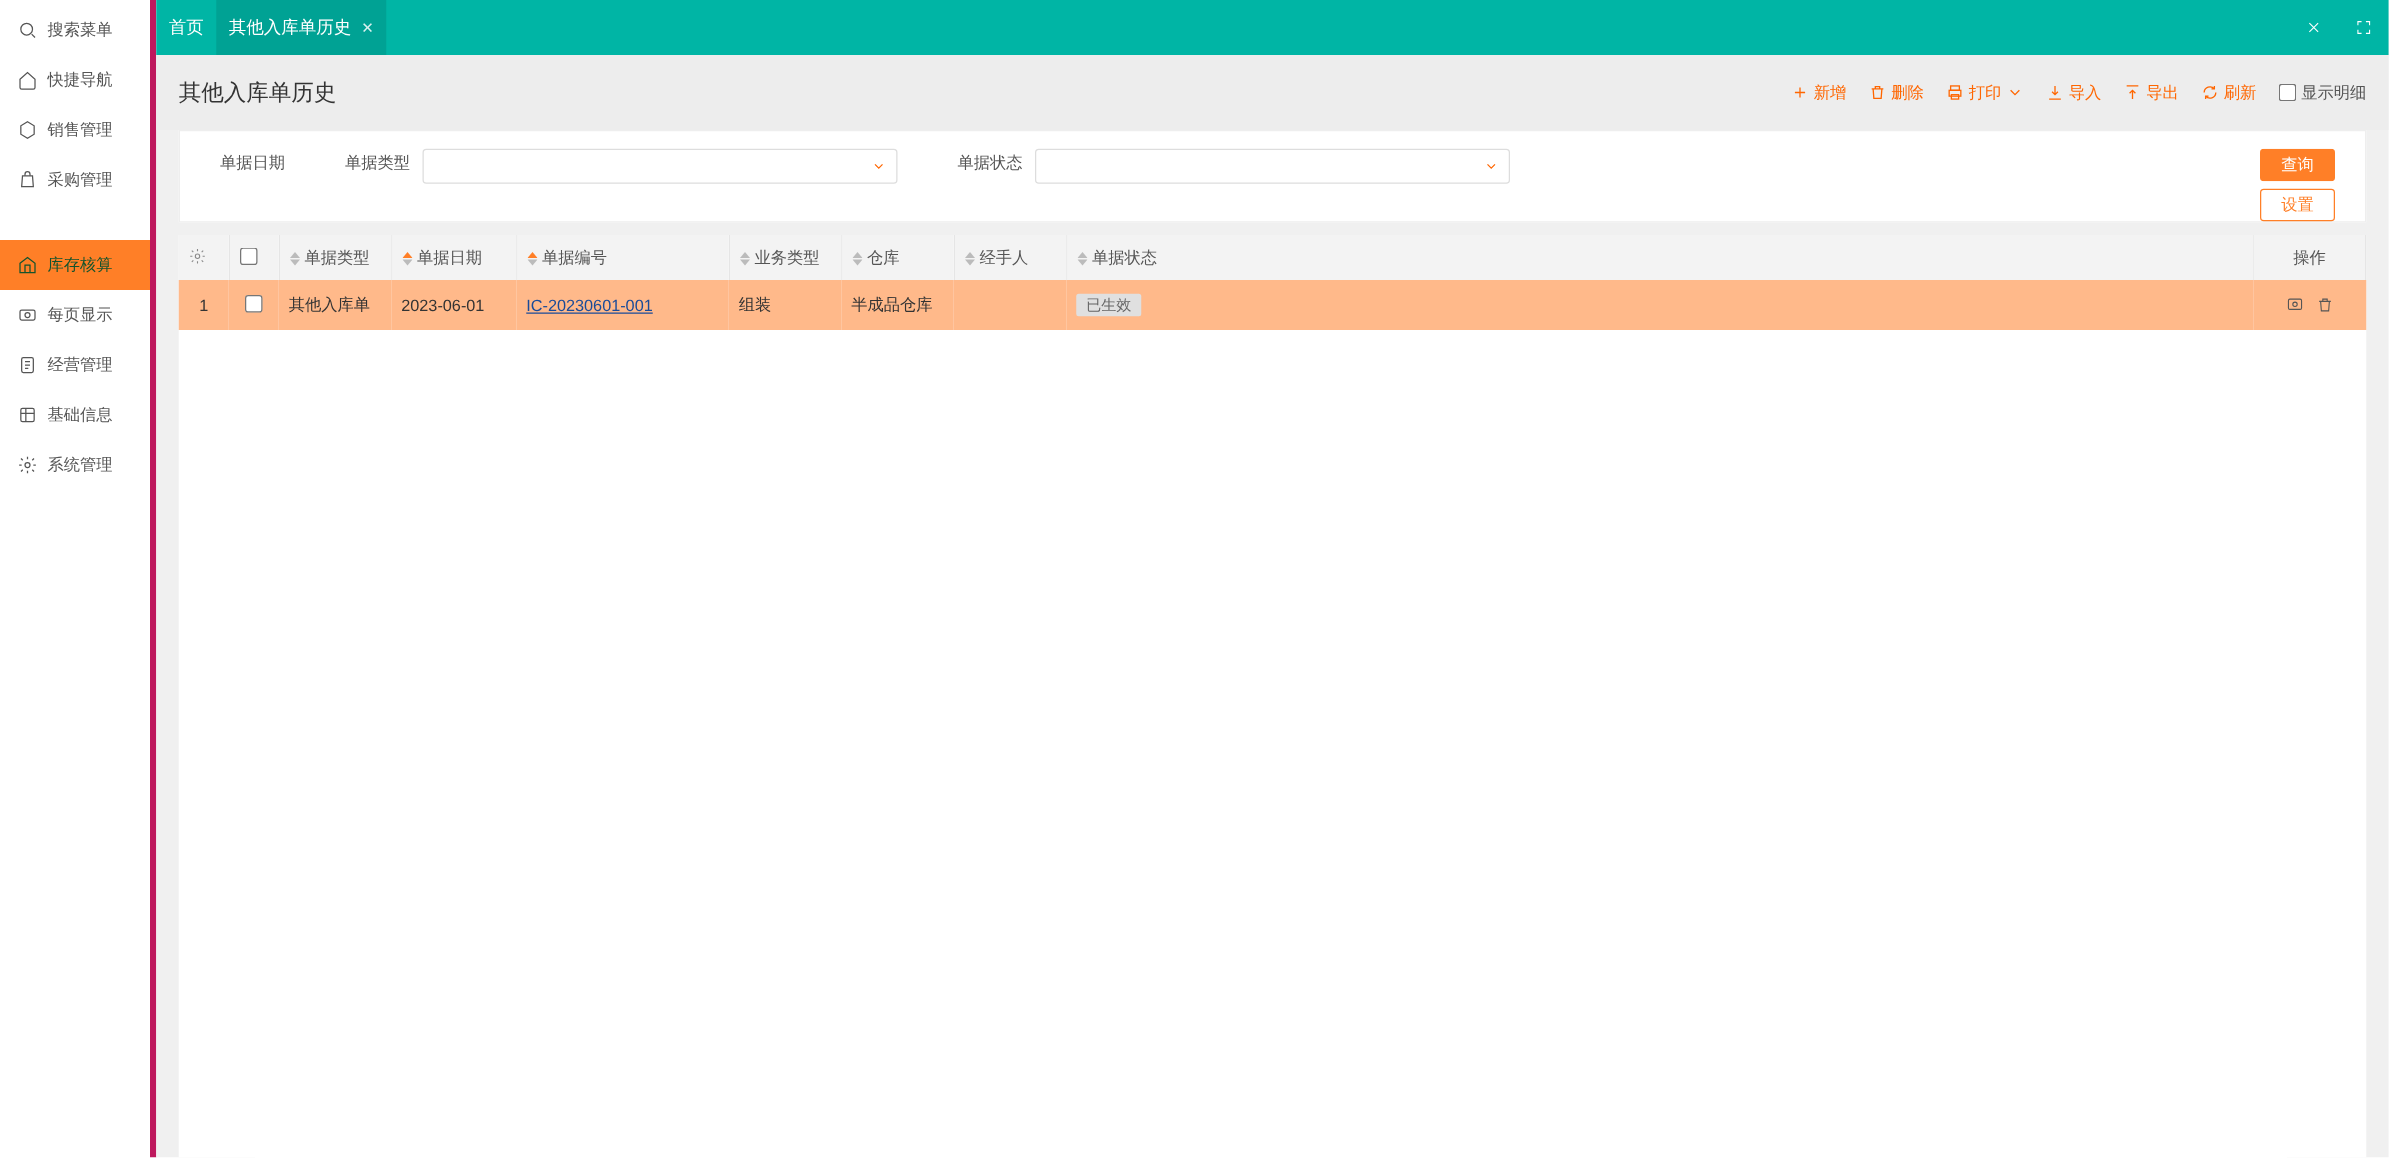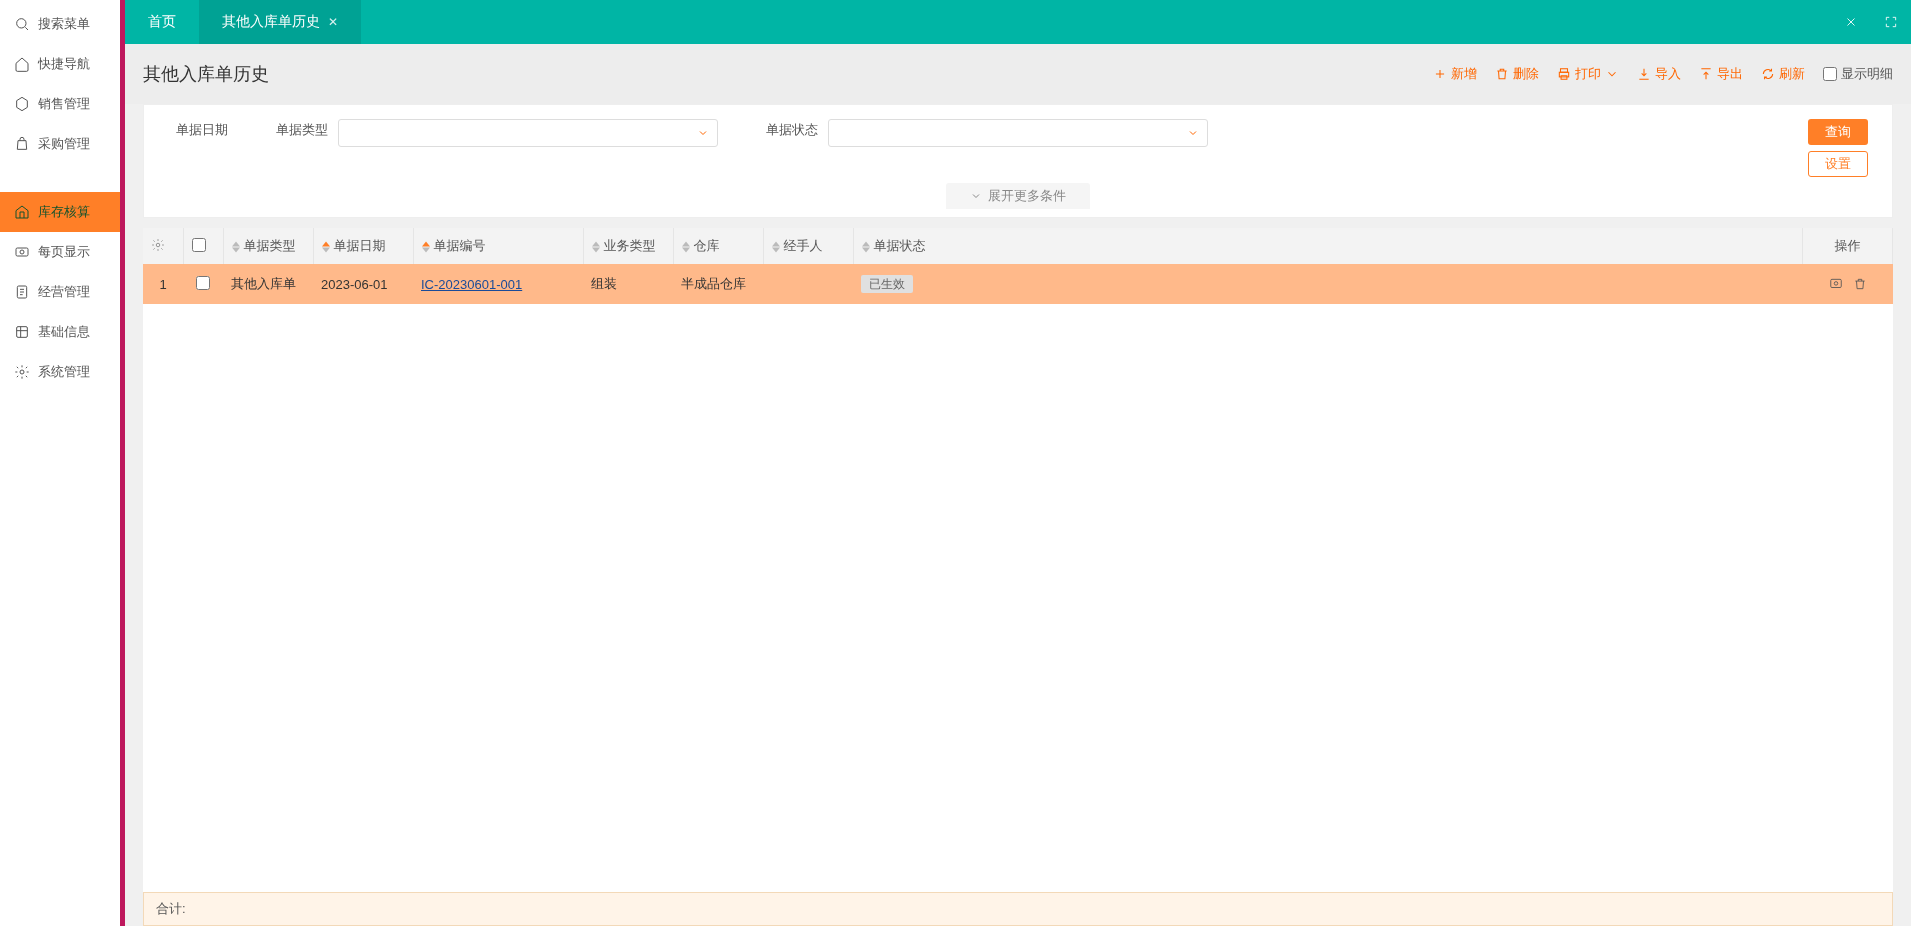--- a/index.html
+++ b/index.html
@@ -11,21 +11,21 @@
   .sidebar-item { display: flex; align-items: center; height: 40px; padding: 0 14px; cursor: pointer; color: #555; gap: 8px; font-size: 13px;}
   .sidebar-item.active { background: #ff7f27; color: #14532d; margin-top: 28px; }
   .sidebar-item .icon { width: 16px; height: 16px; display: inline-flex; align-items: center; justify-content: center; }
   .sidebar-item .icon svg { width: 16px; height: 16px; stroke: currentColor; fill: none; stroke-width: 1.5; }
 
   
   .main { flex: 1; display: flex; flex-direction: column; background: #f0f0f0; min-width: 0; }
 
   
   .tabbar { height: 44px; background: #00b5a5; display: flex; align-items: stretch; color: #fff; }
-  .tabbar .tab { display: flex; align-items: center; padding: 0 23px; cursor: pointer; font-size: 14px; gap: 8px; text-align: center; }
+  .tabbar .tab { display: flex; align-items: center; padding: 0 10px; cursor: pointer; font-size: 14px; gap: 8px; text-align: center; }
   .tabbar .tab.active { background: #00a294; }
   .tabbar .tab .close { font-size: 12px; opacity: .85; }
   .tabbar .spacer { flex: 1; }
   .tabbar .win-btn { width: 40px; display: flex; align-items: center; justify-content: center; cursor: pointer; }
   .tabbar .win-btn svg { width: 14px; height: 14px; stroke: #fff; fill: none; stroke-width: 1.5; }
 
   
   .page-header { height: 60px; background: #ededed; display: flex; align-items: center; padding: 0 18px; }
   .page-title { font-size: 18px; color: #333; }
   .page-header .spacer { flex: 1; }
@@ -260,28 +260,20 @@
           <div class="select-box">
               <svg viewBox="0 0 24 24">
                 <path d="M6 9l6 6 6-6"></path>
               </svg>
             </div>
         </div>
         <div class="filter-right-btns">
           <span class="btn primary">查询</span>
           <span class="btn outline">设置</span>
         </div>
-      </div>
-      <div class="expand-bar">
-        <span class="inner">
-          <svg viewBox="0 0 24 24">
-              <path d="M6 9l6 6 6-6"></path>
-            </svg>
-          <span>展开更多条件</span>
-        </span>
       </div>
     </div>
 
     <div class="table-wrap">
       <table class="data">
         <colgroup>
           <col style="width:40px">
             <col style="width:40px">
             <col style="width:90px">
             <col style="width:100px">
@@ -379,18 +371,15 @@
                     <path d="M4 7h16M9 7V4h6v3M6 7l1 13h10l1-13"></path>
                   </svg>
             </div>
               </td>
           </tr>
         </tbody>
       </table>
       <div style="flex:1"></div>
     </div>
 
-    <div class="summary-bar">
-      <span>合计:</span>
-    </div>
 
   </div>
 </div>
 
 </body></html>

